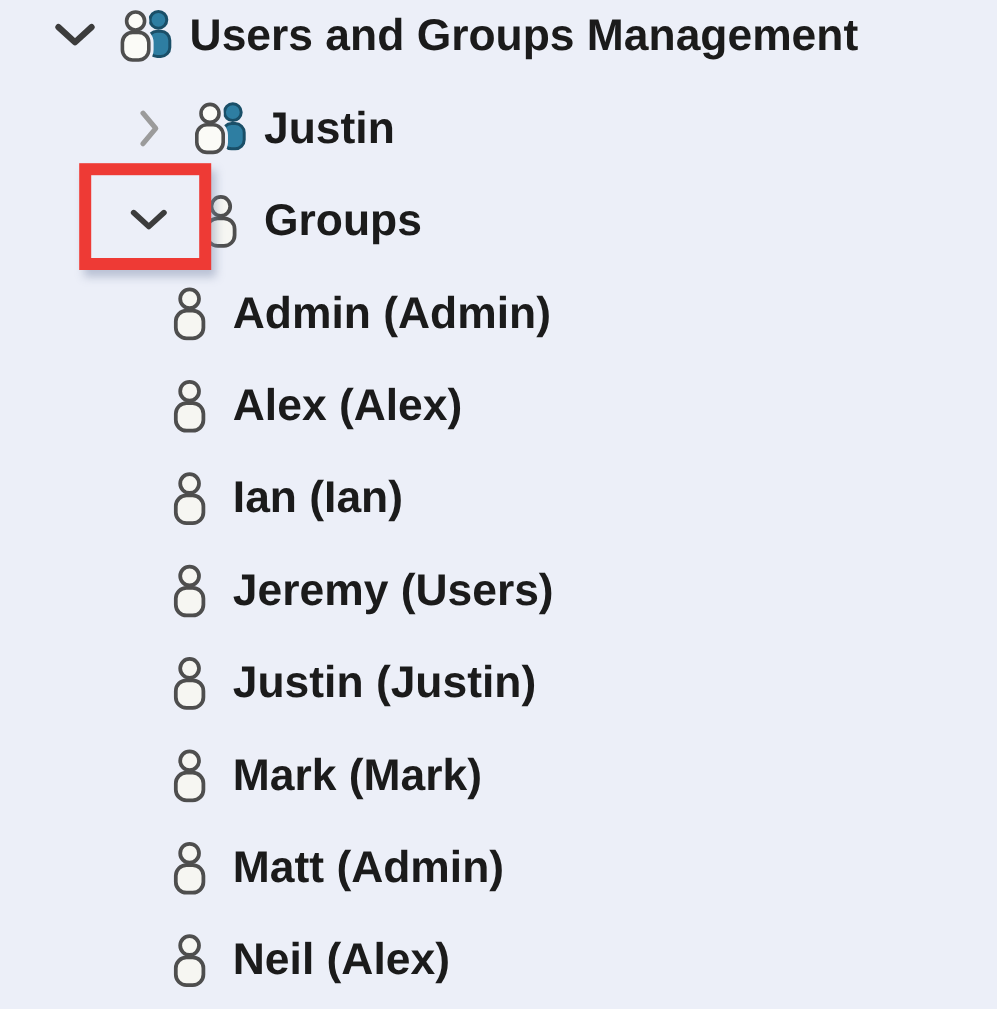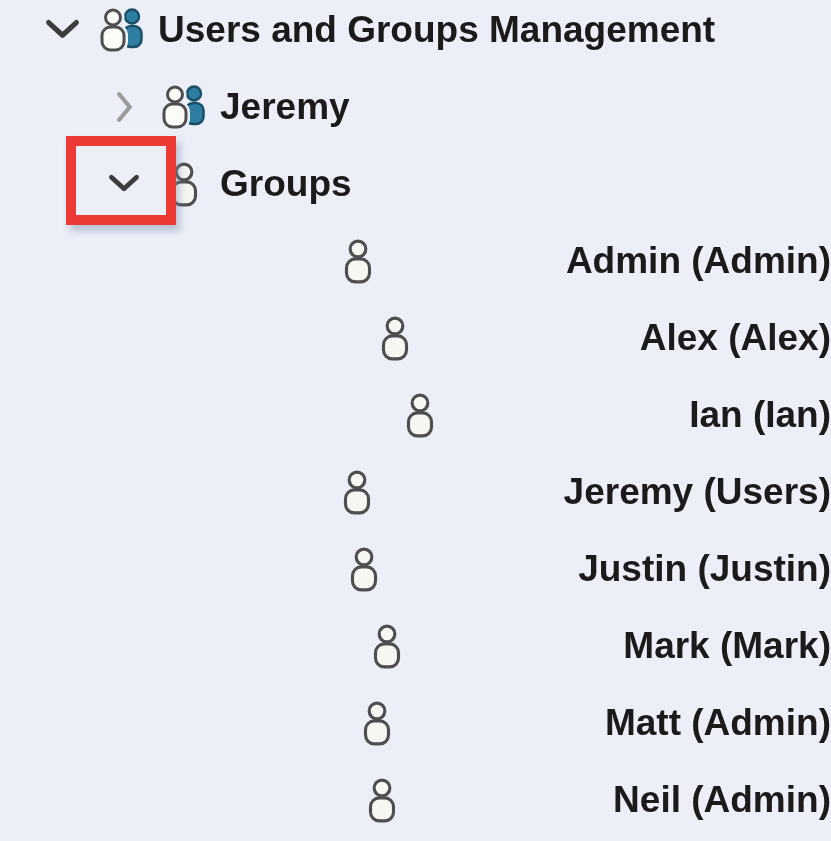--- a/index.html
+++ b/index.html
@@ -15,21 +15,21 @@
     margin-top: -9px;
   }
   .row {
     display: flex;
     align-items: center;
     height: 77px;
     white-space: nowrap;
   }
   .row.level-0 { padding-left: 40px; }
   .row.level-1 { padding-left: 102px; }
-  .row.level-2 { padding-left: 104px; justify-content: space-between; }
+  .row.level-2 { padding-left: 76px; }
   .chev {
     width: 44px; height: 44px;
     display: flex; align-items: center; justify-content: center;
     flex: 0 0 44px;
     cursor: pointer;
   }
   .icon-slot {
     width: 60px; height: 52px;
     margin-left: 8px;
     display: flex; align-items: center; justify-content: center;
@@ -85,21 +85,21 @@
     <span class="icon-slot">
       <svg width="48" height="46" viewBox="0 0 48 46">
         <circle cx="34" cy="9.5" r="7" fill="#2e7ea2" stroke="#1a4f68" stroke-width="2.5"></circle>
         <rect x="25.5" y="19" width="18" height="21" rx="7.5" fill="#2e7ea2" stroke="#1a4f68" stroke-width="2.5"></rect>
         <rect x="4" y="20" width="22" height="23" rx="8.5" fill="none" stroke="#eceff8" stroke-width="8"></rect>
         <circle cx="15" cy="10.5" r="7.5" fill="none" stroke="#eceff8" stroke-width="8"></circle>
         <rect x="4" y="20" width="22" height="23" rx="8.5" fill="#fbfbf7" stroke="#4e4e4e" stroke-width="3"></rect>
         <circle cx="15" cy="10.5" r="7.5" fill="#fbfbf7" stroke="#4e4e4e" stroke-width="3"></circle>
       </svg>
     </span>
-    <span class="label">Jeremy</span>
+    <span class="label">Justin</span>
   </div>
 
   <div class="row level-1">
     <span class="chev">
       <svg width="34" height="21" viewBox="0 0 32 20" fill="none">
         <path d="M4 4 L16 15 L28 4" stroke="#3c3c3c" stroke-width="4.5" stroke-linecap="round" stroke-linejoin="round"></path>
       </svg>
     </span>
     <span class="icon-slot">
       <svg width="36" height="46" viewBox="0 0 34 44">
@@ -188,18 +188,18 @@
   </div>
 
   <div class="row level-2">
     <span class="chev"></span>
     <span class="icon-slot">
       <svg width="36" height="46" viewBox="0 0 34 44">
         <rect x="6" y="20" width="22" height="22" rx="8.5" fill="#f6f6f2" stroke="#4e4e4e" stroke-width="3"></rect>
         <circle cx="17" cy="10.5" r="7.5" fill="#f6f6f2" stroke="#4e4e4e" stroke-width="3"></circle>
       </svg>
     </span>
-    <span class="label">Neil (Admin)</span>
+    <span class="label">Neil (Alex)</span>
   </div>
 
   <div class="highlight-box"></div>
 
 </div>
 
 </body></html>

